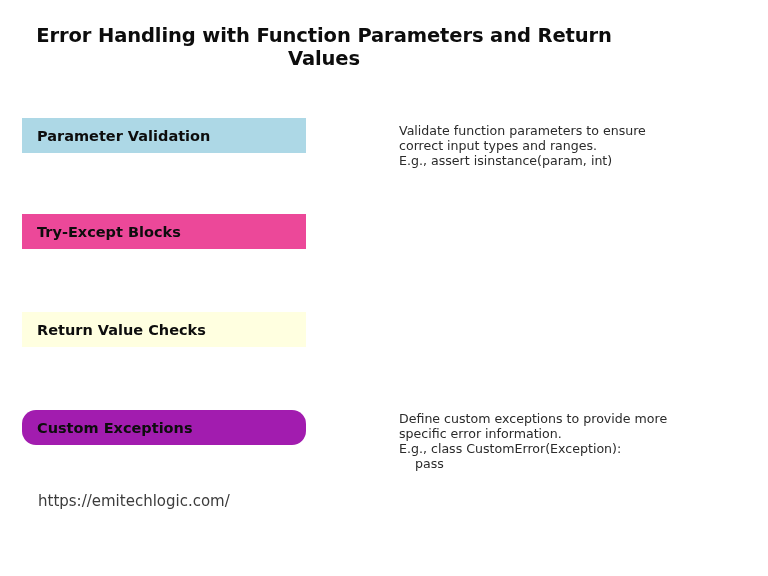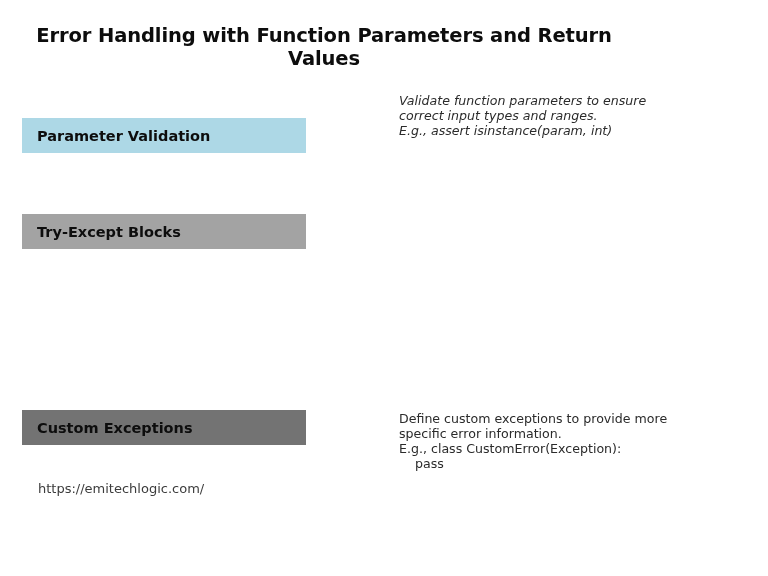--- a/index.html
+++ b/index.html
@@ -49,54 +49,57 @@
     left: 399px;
     width: 350px;
     font-size: 12.6px;
     line-height: 14.9px;
     color: #2b2b2b;
     white-space: pre-wrap;
   }
   .footer {
     position: absolute;
     left: 38px;
-    top: 481px;
-    font-size: 13px;
+    top: 492px;
+    font-size: 15px;
     color: #3c3c3c;
   }
   
   #box-0 { top: 118px; }
   #box-1 { top: 214px; }
   #box-2 { top: 312px; }
   #box-3 { top: 410px; }
-  #desc-0 { top: 94px; font-style: italic; }
+  #desc-0 { top: 124px; }
   #desc-1 { top: 195px; }
   #desc-2 { top: 300px; }
   #desc-3 { top: 412px; }
 </style>
 </head>
 <body>
 
 <div class="canvas">
 
   <div class="title">Error Handling with Function Parameters and Return Values</div>
 
   <div class="label-box" id="box-0" style="background: rgb(173, 216, 230);">
     <span>Parameter Validation</span>
   </div>
   <div class="desc" id="desc-0">Validate function parameters to ensure
 correct input types and ranges.
 E.g., assert isinstance(param, int)</div>
 
-  <div class="label-box" id="box-1" style="background: #a3a3a3;">
+  <div class="label-box" id="box-1" style="background: #ec4899;">
     <span>Try-Except Blocks</span>
   </div>
 
+  <div class="label-box" id="box-2" style="background: rgb(255, 255, 224);">
+    <span>Return Value Checks</span>
+  </div>
 
-  <div class="label-box" id="box-3" style="background: #737373;">
+  <div class="label-box" id="box-3" style="background: #a21caf; border-radius: 14px;">
     <span>Custom Exceptions</span>
   </div>
   <div class="desc" id="desc-3">Define custom exceptions to provide more
 specific error information.
 E.g., class CustomError(Exception):
     pass</div>
 
   <div class="footer">https://emitechlogic.com/</div>
 
 </div>

